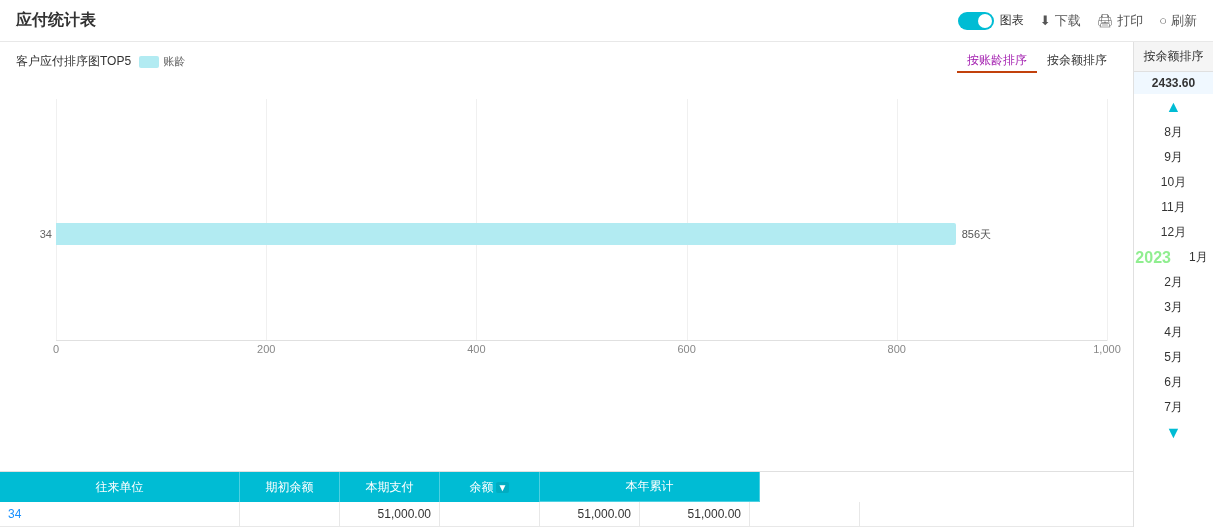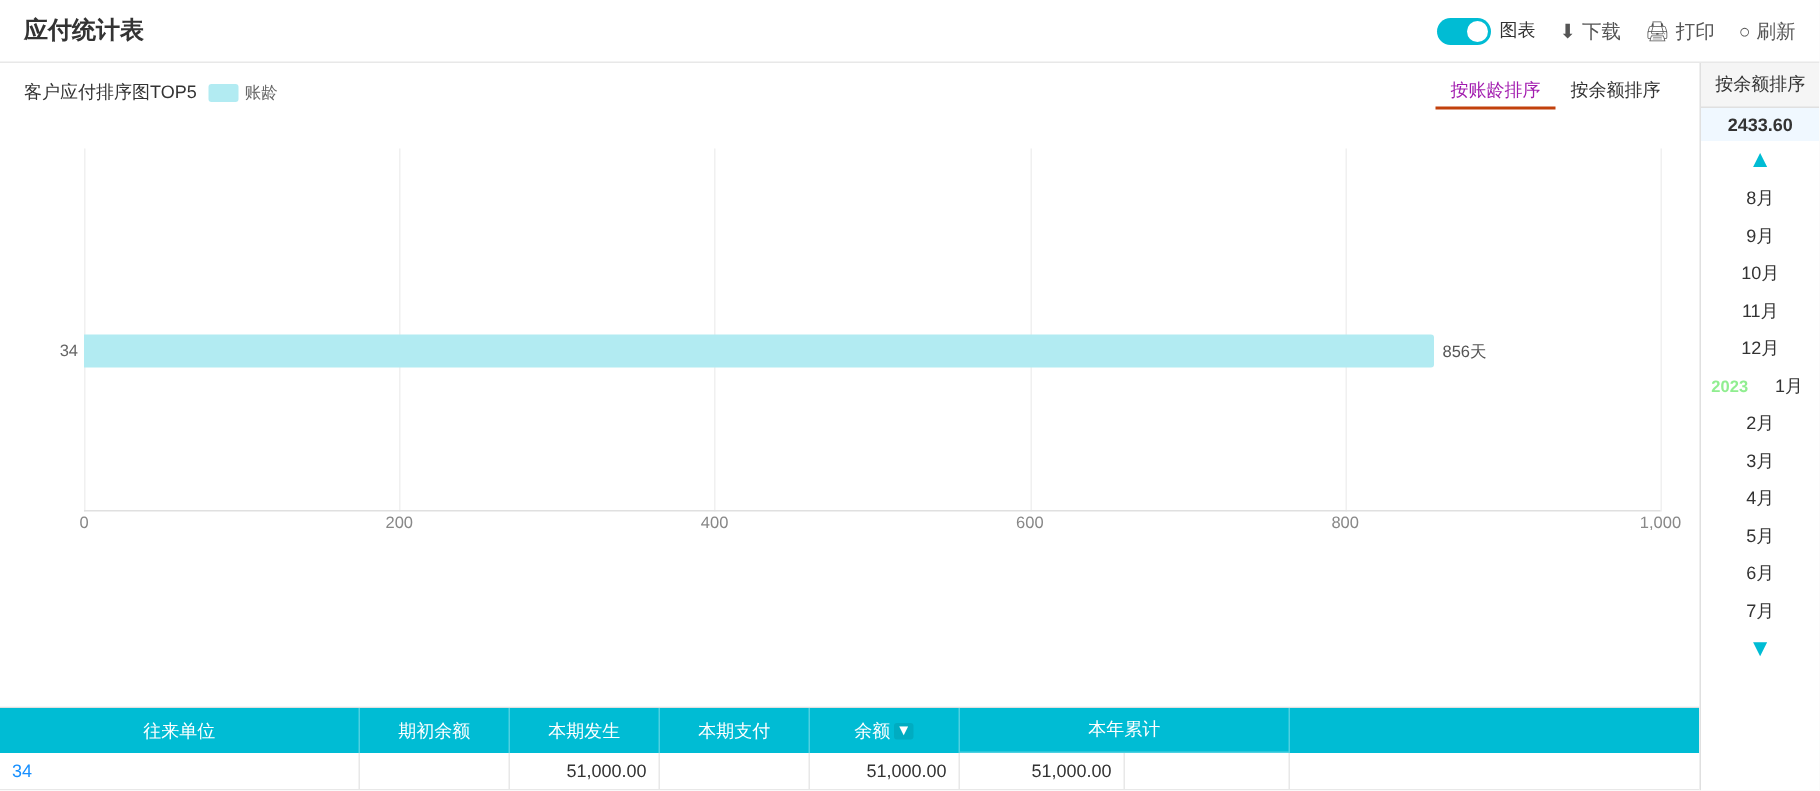--- a/index.html
+++ b/index.html
@@ -58,21 +58,21 @@
     .td { padding: 5px 8px; text-align: right; font-size: 12px; border-right: 1px solid #e8e8e8; }
     .td-left { text-align: left; }
     
     
     .sidebar { width: 80px; background: #fff; border-left: 1px solid #e0e0e0; display: flex; flex-direction: column; overflow-y: auto; position: relative; }
     .sidebar-title { font-size: 12px; color: #333; padding: 6px 8px; background: #f5f5f5; border-bottom: 1px solid #e0e0e0; text-align: center; }
     .sidebar-current-year { font-size: 12px; color: #333; padding: 4px 8px; text-align: center; font-weight: bold; background: #f0f8ff; }
     .sidebar-nav-btn { display: flex; justify-content: center; align-items: center; padding: 4px; cursor: pointer; color: #00bcd4; font-size: 16px; }
     .sidebar-month { padding: 4px 8px; text-align: center; font-size: 12px; color: #333; cursor: pointer; }
     .sidebar-month-row { display: flex; align-items: center; justify-content: center; position: relative; }
-    .sidebar-year-label { font-size: 11px; color: #90ee90; font-weight: bold; margin-right: 14px; }
+    .sidebar-year-label { font-size: 16px; color: #90ee90; font-weight: bold; margin-right: 14px; }
 
     
     .col-vendor { width: 240px; flex-shrink: 0; }
     .col-period-balance { width: 100px; flex-shrink: 0; }
     .col-current-occur { width: 100px; flex-shrink: 0; }
     .col-current-pay { width: 100px; flex-shrink: 0; }
     .col-balance { width: 100px; flex-shrink: 0; }
     .col-year-occur { width: 110px; flex-shrink: 0; }
     .col-year-pay { width: 110px; flex-shrink: 0; }
 
@@ -152,30 +152,27 @@
               <span class="x-tick" style="left: 80%">800</span>
               <span class="x-tick" style="left: 100%">1,000</span>
             </div>
           </div>
         </div>
       </div>
 
       <div class="table-section">
         <div class="table-wrapper">
 
-          <div style="display: flex; flex-direction: column;">
+          <div style="display: flex; flex-direction: row;">
             <div class="table-header-row">
               <div class="th col-vendor" style="display: flex; align-items: center; justify-content: center;">
                 <span>往来单位</span>
               </div>
               <div class="th col-period-balance" style="display: flex; align-items: center; justify-content: center;">
                 <span>期初余额</span>
-              </div>
-              <div class="th col-current-occur" style="display: flex; align-items: center; justify-content: center;">
-                <span>本期发生</span>
               </div>
               <div class="th col-current-pay" style="display: flex; align-items: center; justify-content: center; text-align: center;">
                 <span>本期支付</span>
               </div>
               <div class="th col-balance" style="display: flex; align-items: center; justify-content: center;">
                 <span>余额</span>
                 <span style="font-size: 10px; margin-left: 2px; background: #00acc1; border-radius: 2px; padding: 0 2px;">▼</span>
               </div>
               <div class="th" style="width: 220px; flex-shrink: 0; border-bottom: 1px solid rgba(255,255,255,0.3);">
                 <span>本年累计</span>

